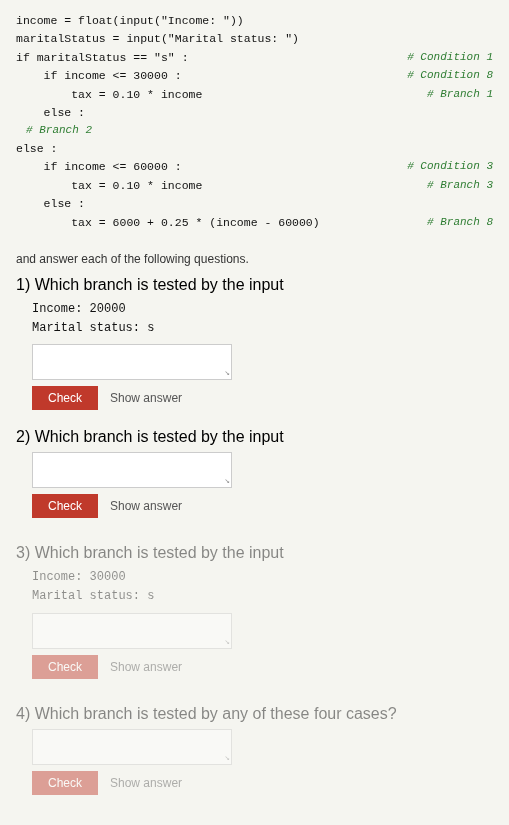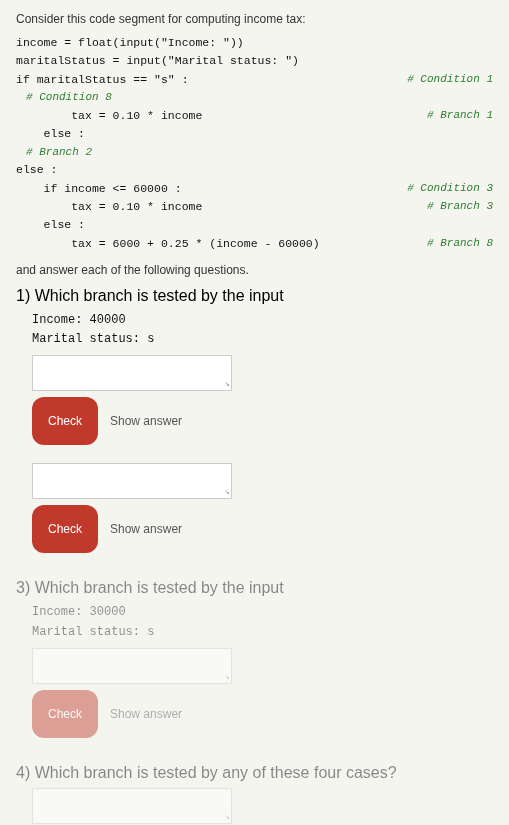--- a/index.html
+++ b/index.html
@@ -44,21 +44,21 @@
       color: #2e7d32;
       font-style: italic;
       font-size: 11px;
       white-space: nowrap;
       padding-left: 10px;
     }
     .and-answer {
       font-family: Arial, sans-serif;
       font-size: 12px;
       color: #333;
-      margin-top: 10px;
+      margin-top: 20px;
       margin-bottom: 10px;
     }
     .question-block {
       margin-bottom: 18px;
     }
     .question-label {
       font-family: Arial, sans-serif;
       font-size: 16px;
       color: #000000;
       margin-bottom: 6px;
@@ -98,25 +98,25 @@
     .button-row {
       display: flex;
       align-items: center;
       gap: 12px;
       padding-left: 16px;
     }
     .check-btn {
       background: #c0392b;
       color: #fff;
       border: none;
-      padding: 17px 16px;
+      padding: 5px 16px;
       font-size: 12px;
       font-family: Arial, sans-serif;
       cursor: pointer;
-      border-radius: 12px;
+      border-radius: 0;
     }
     .show-answer-link {
       color: #555;
       font-family: Arial, sans-serif;
       font-size: 12px;
       cursor: pointer;
       background: none;
       border: none;
       text-decoration: none;
       text-align: center;
@@ -124,36 +124,36 @@
     .faded {
       opacity: 0.45;
       margin-top: 26px;
     }
   </style>
 </head>
 <body>
 
 <div class="page">
 
-  <p class="intro-text">Consider this code segment for computing income tax:</p>
 
   <div class="code-block">
     <div class="code-line">
       <span class="code-main">income = float(input("Income: "))</span>
       <span class="code-comment"></span>
     </div>
     <div class="code-line">
       <span class="code-main">maritalStatus = input("Marital status: ")</span>
       <span class="code-comment"></span>
     </div>
     <div class="code-line">
       <span class="code-main">if maritalStatus == "s" :</span>
       <span class="code-comment"># Condition 1</span>
     </div>
     <div class="code-line">
+      <span class="code-main">    if income &lt;= 30000 :</span>
       <span class="code-comment"># Condition 8</span>
     </div>
     <div class="code-line">
       <span class="code-main">        tax = 0.10 * income</span>
       <span class="code-comment"># Branch 1</span>
     </div>
     <div class="code-line">
       <span class="code-main">    else :</span>
       <span class="code-comment"></span>
     </div>
@@ -180,34 +180,35 @@
       <span class="code-main">        tax = 6000 + 0.25 * (income - 60000)</span>
       <span class="code-comment"># Branch 8</span>
     </div>
   </div>
 
   <p class="and-answer">and answer each of the following questions.</p>
 
   <div class="question-block">
     <p class="question-label">1) Which branch is tested by the input</p>
     <div class="input-values">
-      <div>Income: 40000</div>
+      <div>Income: 20000</div>
       <div>Marital status: s</div>
     </div>
     <div class="textarea-wrapper">
       <textarea style=""></textarea>
       <span class="textarea-resize-icon">↘</span>
     </div>
     <div class="button-row">
       <button class="check-btn">Check</button>
       <span class="show-answer-link">Show answer</span>
     </div>
   </div>
 
   <div class="question-block">
+    <p class="question-label">2) Which branch is tested by the input</p>
     <div class="textarea-wrapper">
       <textarea style=""></textarea>
       <span class="textarea-resize-icon">↘</span>
     </div>
     <div class="button-row">
       <button class="check-btn">Check</button>
       <span class="show-answer-link">Show answer</span>
     </div>
   </div>
 

